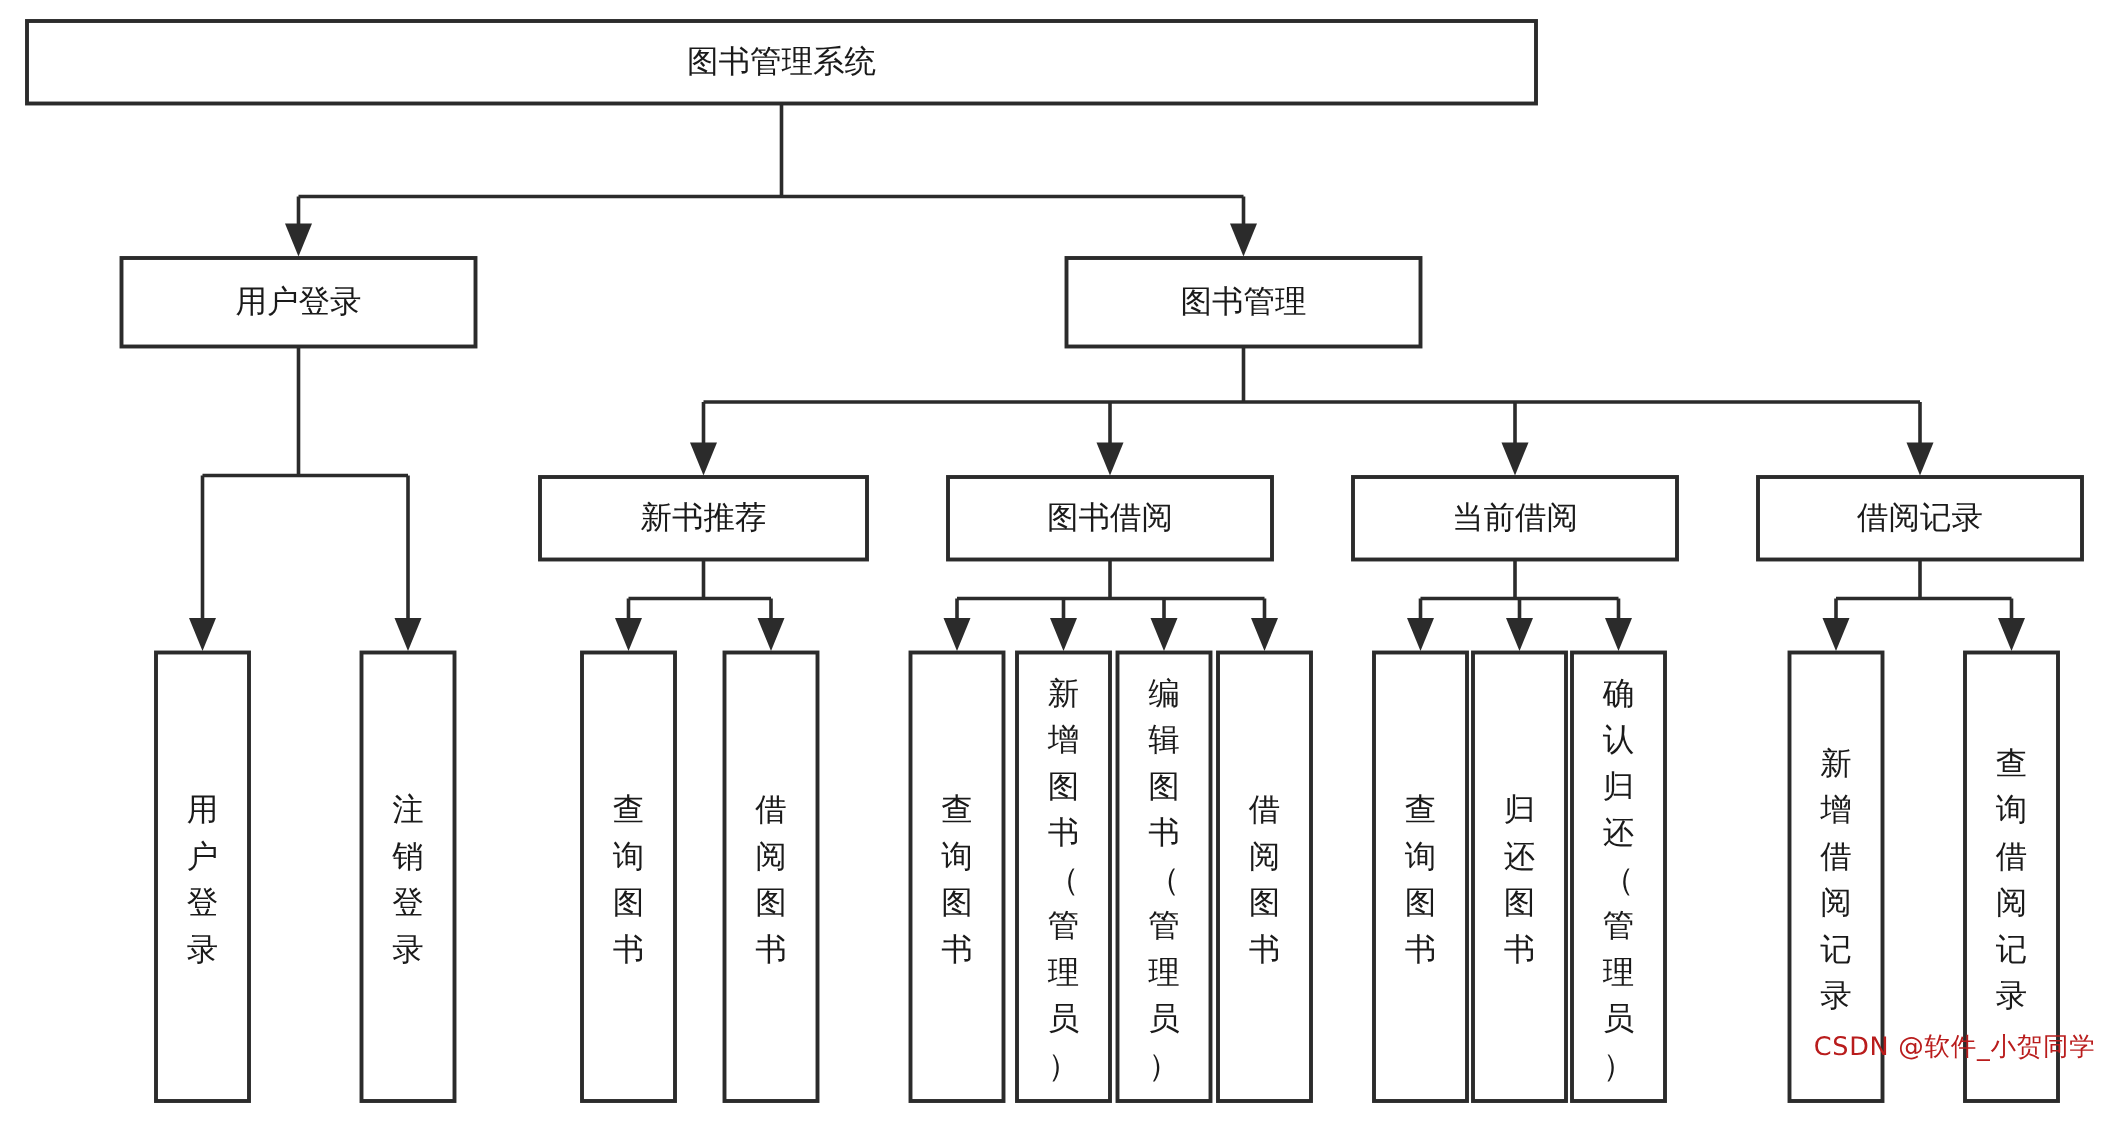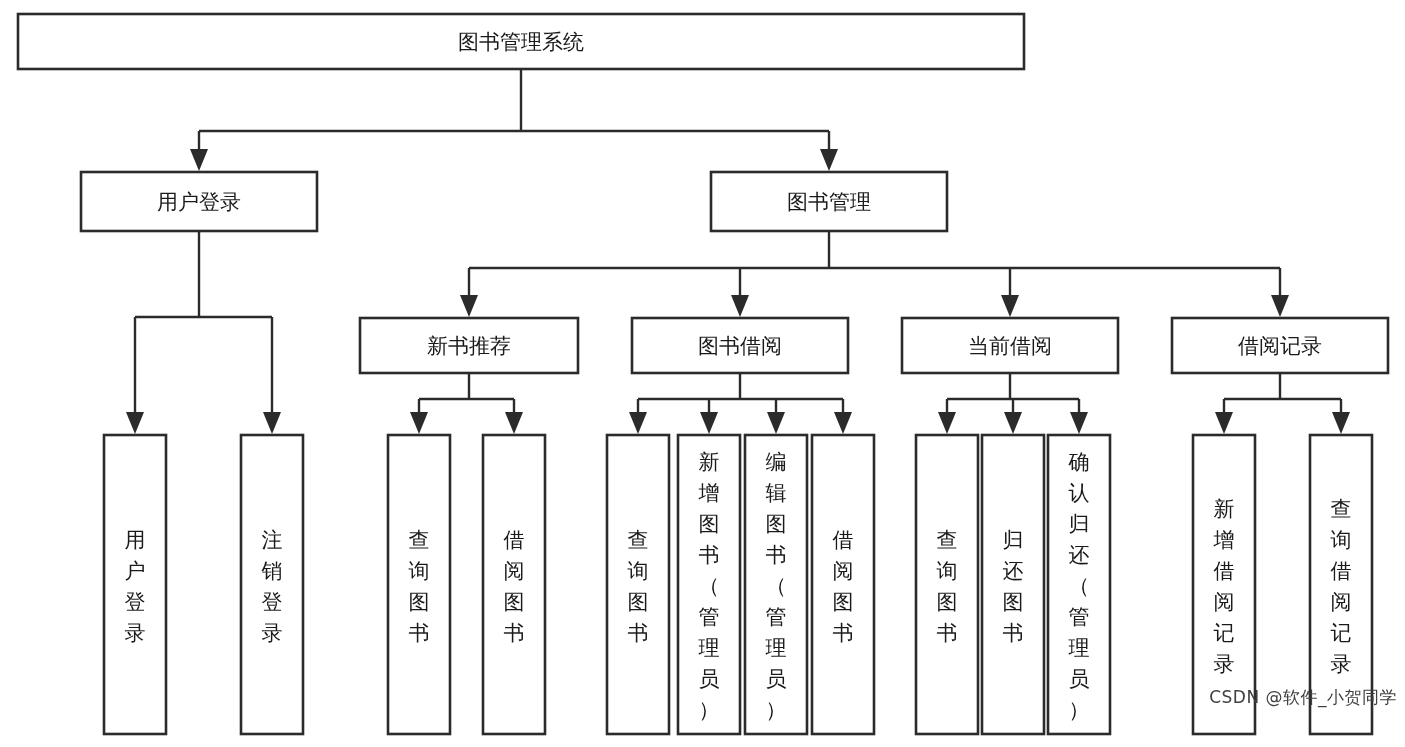--- a/index.html
+++ b/index.html
@@ -52,21 +52,21 @@
     fill: #1a1a1a;
     font-size: 21px;
     text-anchor: middle;
   }
   .watermark {
     position: absolute;
     right: 8px;
     bottom: 4px;
     font-family: "DejaVu Sans", "Liberation Sans", sans-serif;
     font-size: 17px;
-    color: #404040;
+    color: #b91c1c;
     letter-spacing: 0.5px;
     white-space: nowrap;
     pointer-events: none;
     text-align: right;
   }
 </style>
 </head>
 <body>
 
 <div id="diagram-root">

